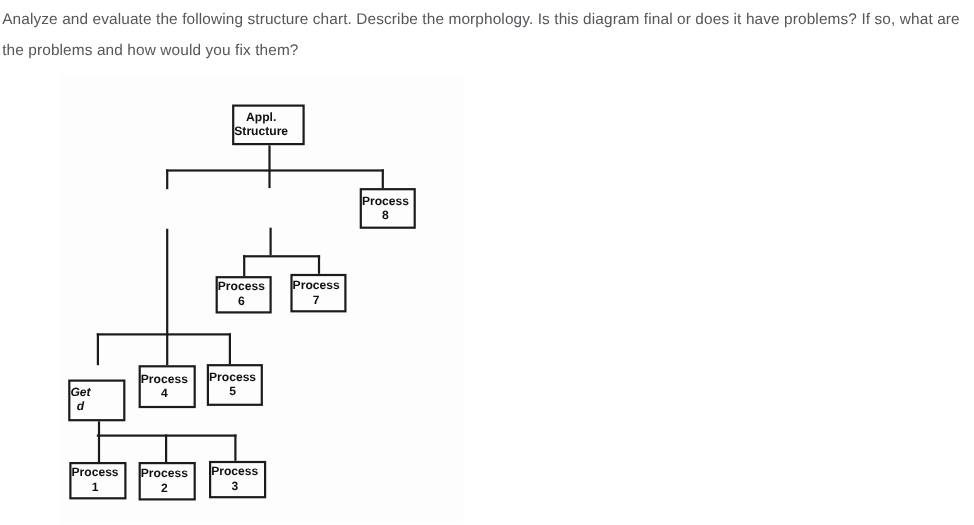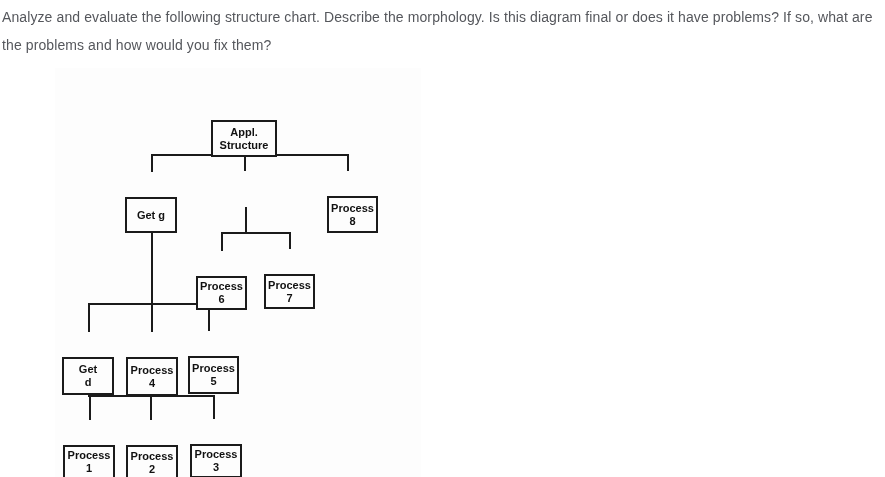--- a/index.html
+++ b/index.html
@@ -35,23 +35,22 @@
     height: 409px;
     background: #fdfdfd;
   }
   .node {
     position: absolute;
     box-sizing: border-box;
     border: 2px solid #1b1b1b;
     background: #fdfdfd;
     display: flex;
     align-items: center;
-    justify-content: center;
+    justify-content: flex-start;
     text-align: center;
-    margin-top: 25px;
   }
   .node span {
     font-weight: bold;
     font-size: 11px;
     line-height: 13px;
     color: #111111;
     white-space: pre-line;
   }
   .line {
     position: absolute;
@@ -84,36 +83,33 @@
 
     <div class="line" style="left:34px;  top:302px; width:2px;   height:50px;"></div>
     <div class="line" style="left:33px;  top:327px; width:127px; height:2px;"></div>
     <div class="line" style="left:95px;  top:327px; width:2px;   height:25px;"></div>
     <div class="line" style="left:158px; top:327px; width:2px;   height:24px;"></div>
 
     <div class="node" style="left:156px; top:27px;  width:66px; height:37px;">
       <span>Appl.
 Structure</span>
     </div>
-    <div class="node" style="left:70px;  top:104px; width:52px; height:36px;">
-      <span>Get g</span>
-    </div>
     <div class="node" style="left:272px; top:103px; width:51px; height:37px;">
       <span>Process
 8</span>
     </div>
     <div class="node" style="left:141px; top:183px; width:51px; height:34px;">
       <span>Process
 6</span>
     </div>
     <div class="node" style="left:209px; top:181px; width:51px; height:35px;">
       <span>Process
 7</span>
     </div>
-    <div class="node" style="left:7px;   top:264px; width:52px; height:38px;">
+    <div class="node" style="left:7px;   top:277px; width:52px; height:38px;font-style:italic;">
       <span>Get
 d</span>
     </div>
     <div class="node" style="left:71px;  top:264px; width:52px; height:39px;">
       <span>Process
 4</span>
     </div>
     <div class="node" style="left:133px; top:263px; width:51px; height:38px;">
       <span>Process
 5</span>

